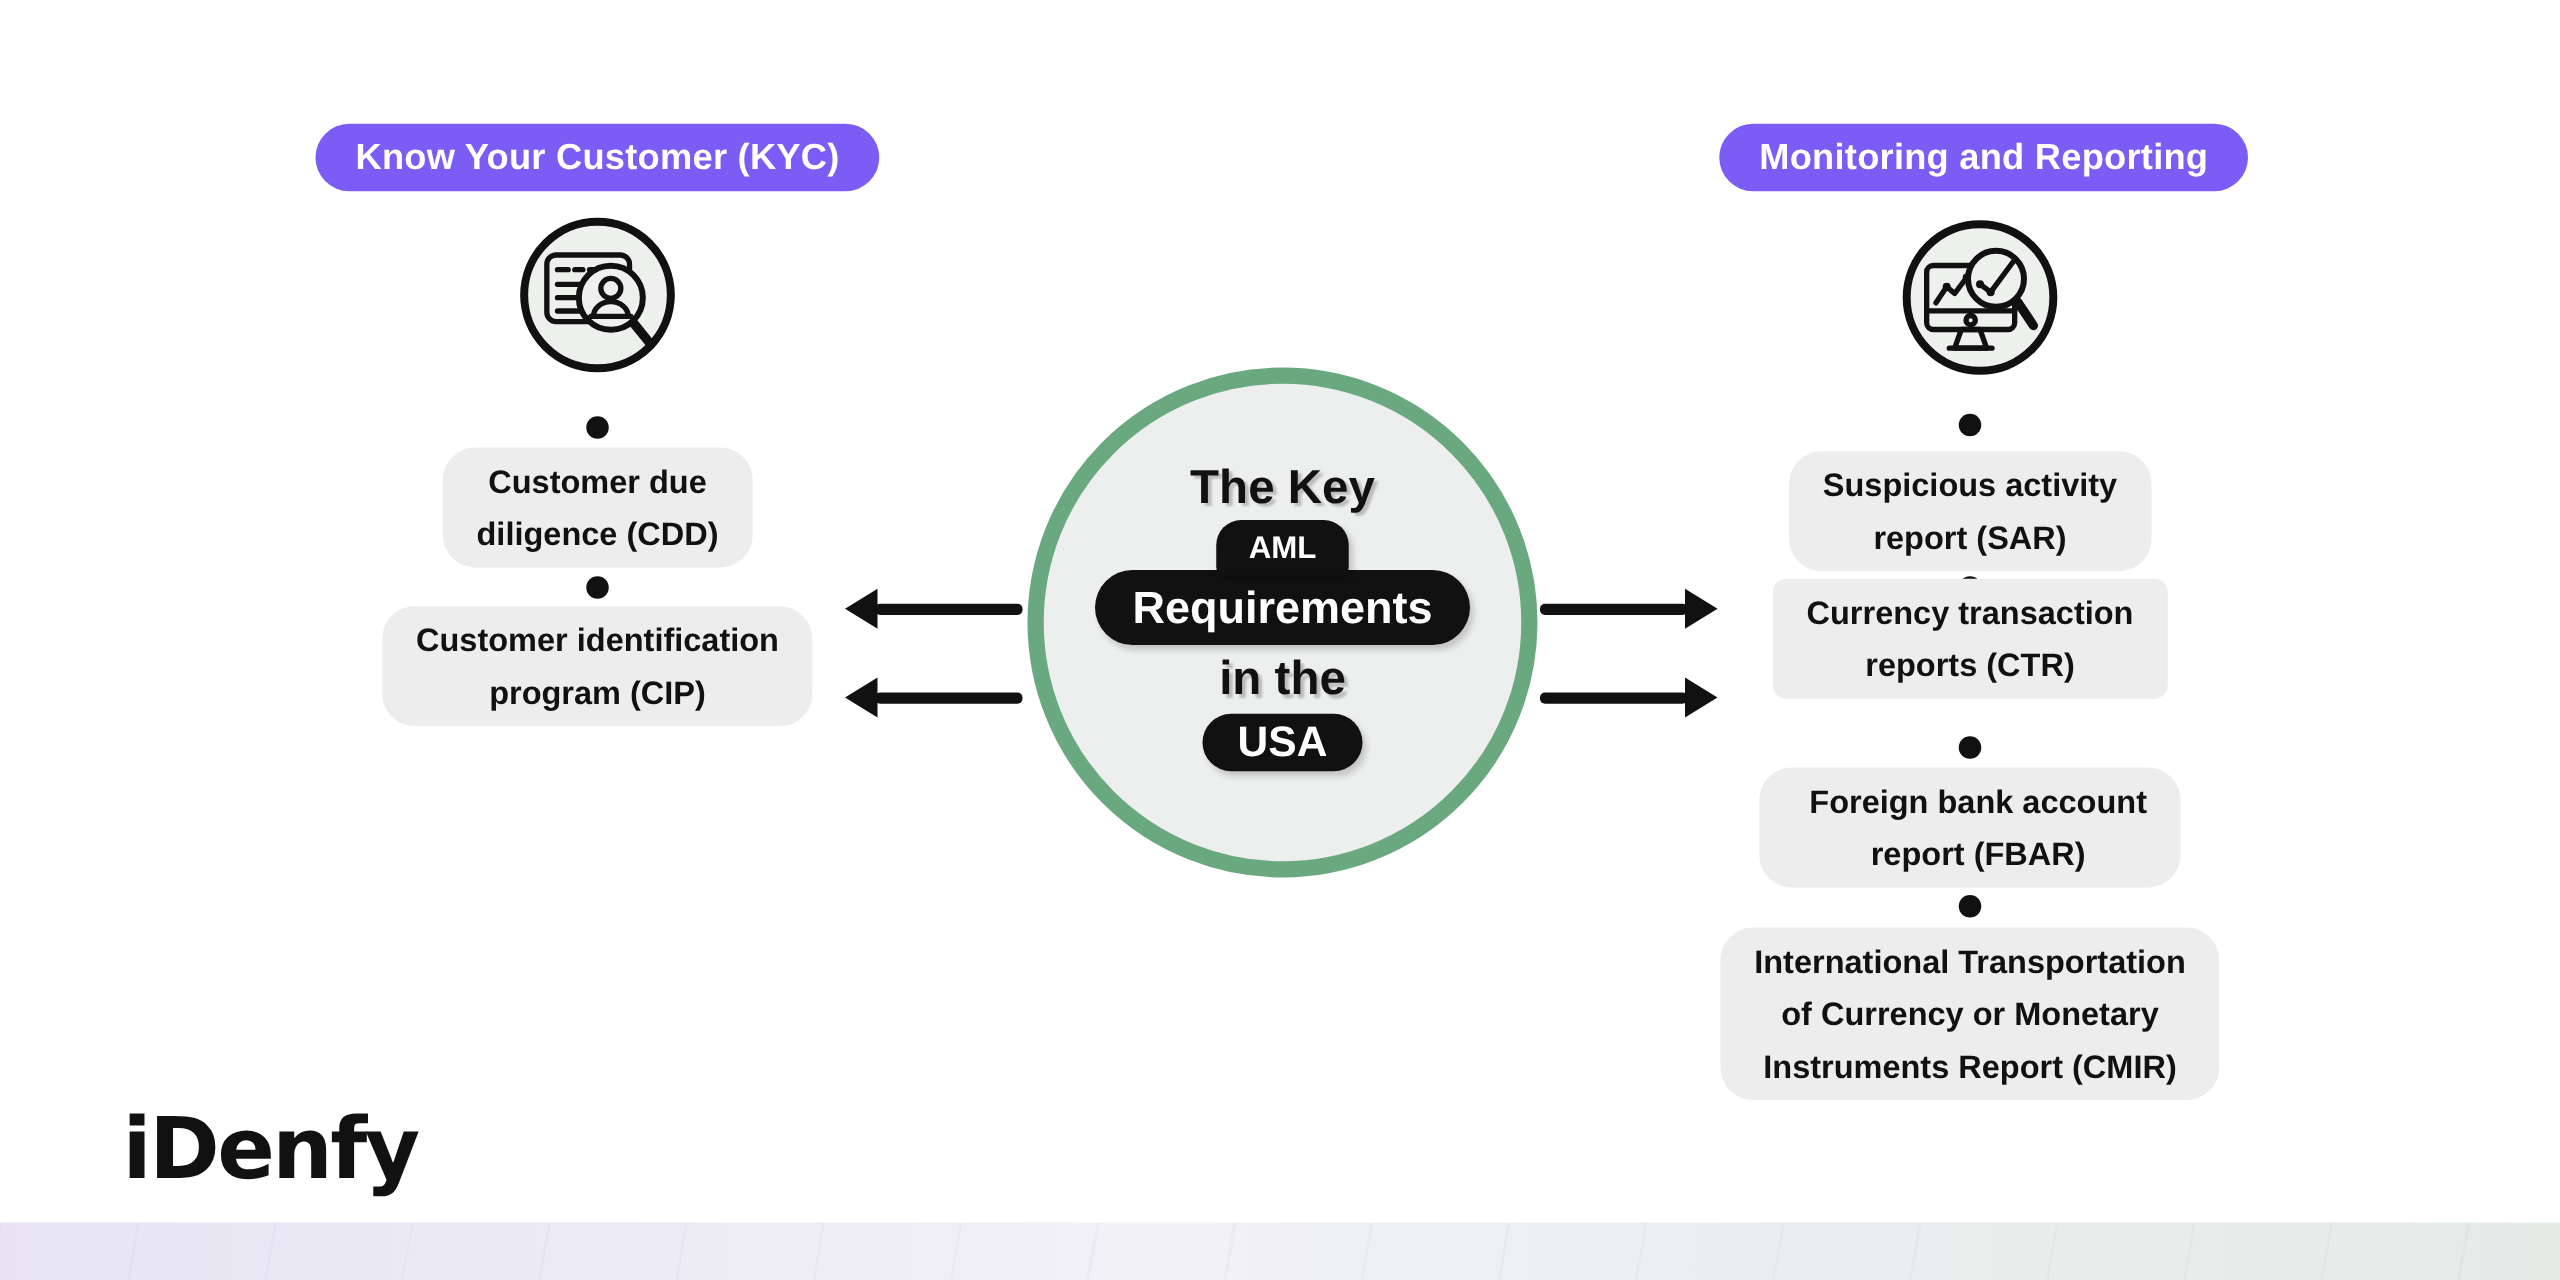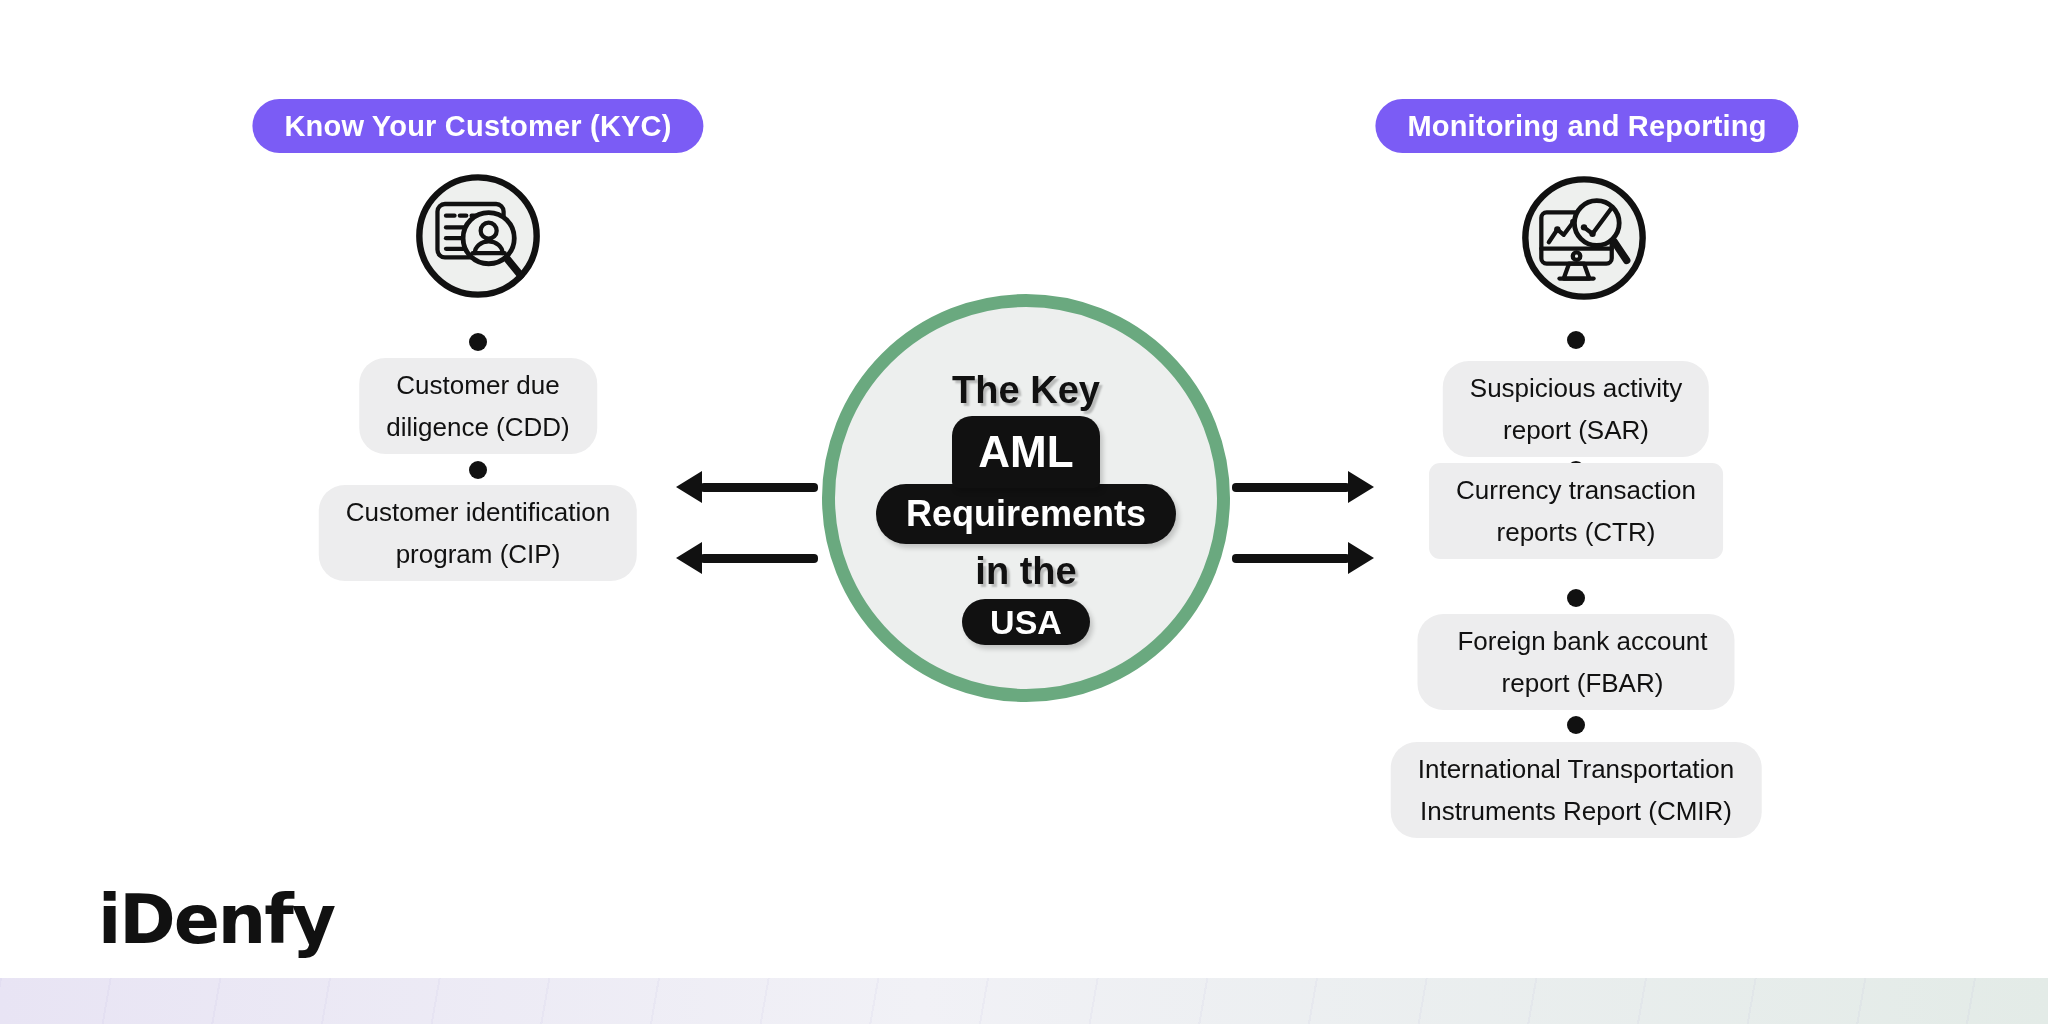--- a/index.html
+++ b/index.html
@@ -13,34 +13,34 @@
            border-radius:27px; white-space:nowrap; letter-spacing:.2px; }
 
   
   .medallion { position:absolute; width:128px; height:128px; }
 
   
   .dot { position:absolute; width:18px; height:18px; border-radius:50%; background:#111111; }
 
   
   .bubble { position:absolute; transform:translateX(-50%); background:#ededee; border-radius:26px;
-            padding:6px 27px; text-align:center; color:#111111; font-weight:normal;
+            padding:6px 27px; text-align:center; color:#111111; font-weight:bold;
             font-size:26px; line-height:42px; }
   .bubble div { white-space:nowrap; }
 
   
   .big-circle { position:absolute; left:822px; top:294px; width:408px; height:408px;
                 border-radius:50%; background:#edefee; border:13px solid #6aa97f;
                 display:flex; flex-direction:column; align-items:center; }
   .c-title { font-size:38px; font-weight:bold; color:#111111;
              text-shadow:3px 3px 2px rgba(0,0,0,0.22); }
   .c-title.first { margin-top:62px; }
   .pill { background:#111111; color:#ffffff; font-weight:bold; text-align:center;
           box-shadow:3px 4px 5px rgba(0,0,0,0.18); }
-  .pill-aml { font-size:44px; line-height:44px; padding:14px 26px; border-radius:20px 20px 6px 6px;
+  .pill-aml { font-size:25px; line-height:44px; padding:0 26px; border-radius:20px 20px 6px 6px;
               margin-top:4px; position:relative; z-index:2; }
   .pill-req { font-size:36px; line-height:60px; padding:0 30px; border-radius:30px; margin-top:-4px; }
   .c-title.mid { margin-top:6px; }
   .pill-usa { font-size:34px; line-height:46px; padding:0 28px; border-radius:23px; margin-top:6px; }
 
   
   .arrow { position:absolute; width:142px; height:32px; }
   .arrow .shaft { position:absolute; top:12px; height:9px; background:#111111; border-radius:4px; }
   .arrow .head  { position:absolute; top:0; width:0; height:0;
                   border-top:16px solid transparent; border-bottom:16px solid transparent; }
@@ -167,19 +167,20 @@
 
   <div class="bubble" style="left:1576px; top:614px;padding-left:40px;">
     <div>Foreign bank account</div>
     <div>report (FBAR)</div>
   </div>
 
   <div class="dot" style="left:1567px; top:716px;"></div>
 
   <div class="bubble" style="left:1576px; top:742px;">
     <div>International Transportation</div>
+    <div>of Currency or Monetary</div>
     <div>Instruments Report (CMIR)</div>
   </div>
 
   <div class="logo">iDenfy</div>
   <div class="footer-strip"></div>
 
 </div>
 
 </body></html>

